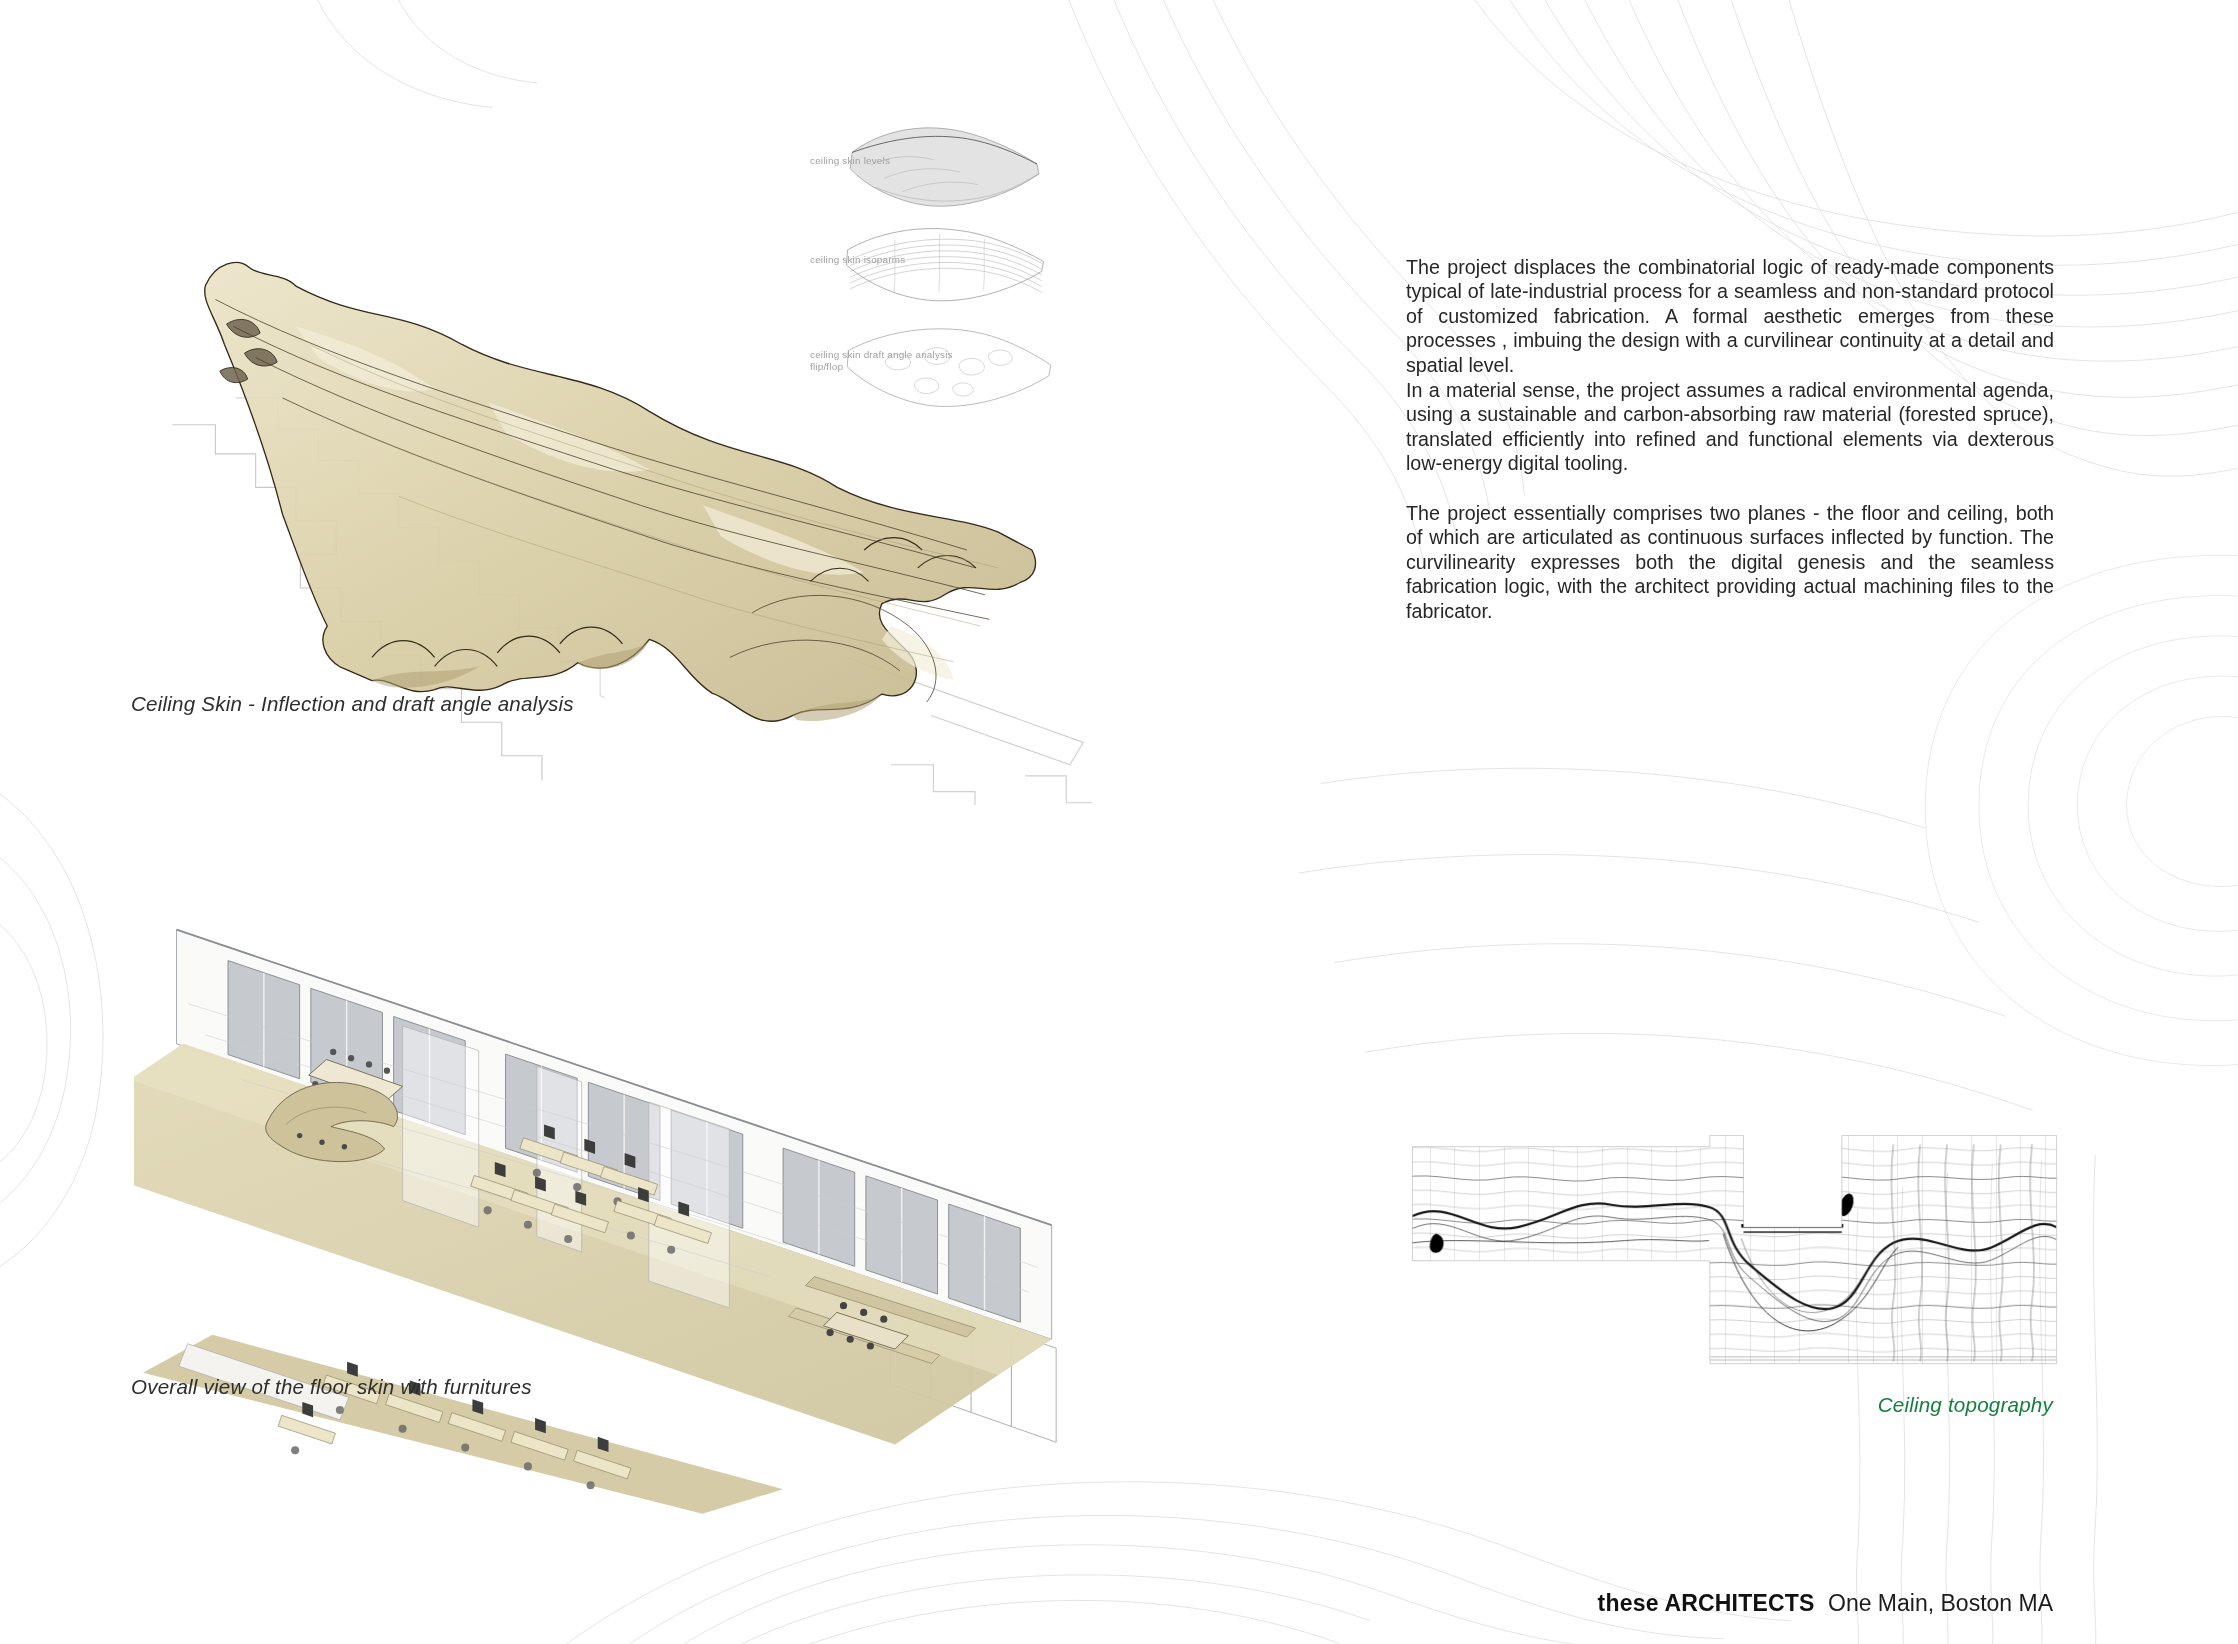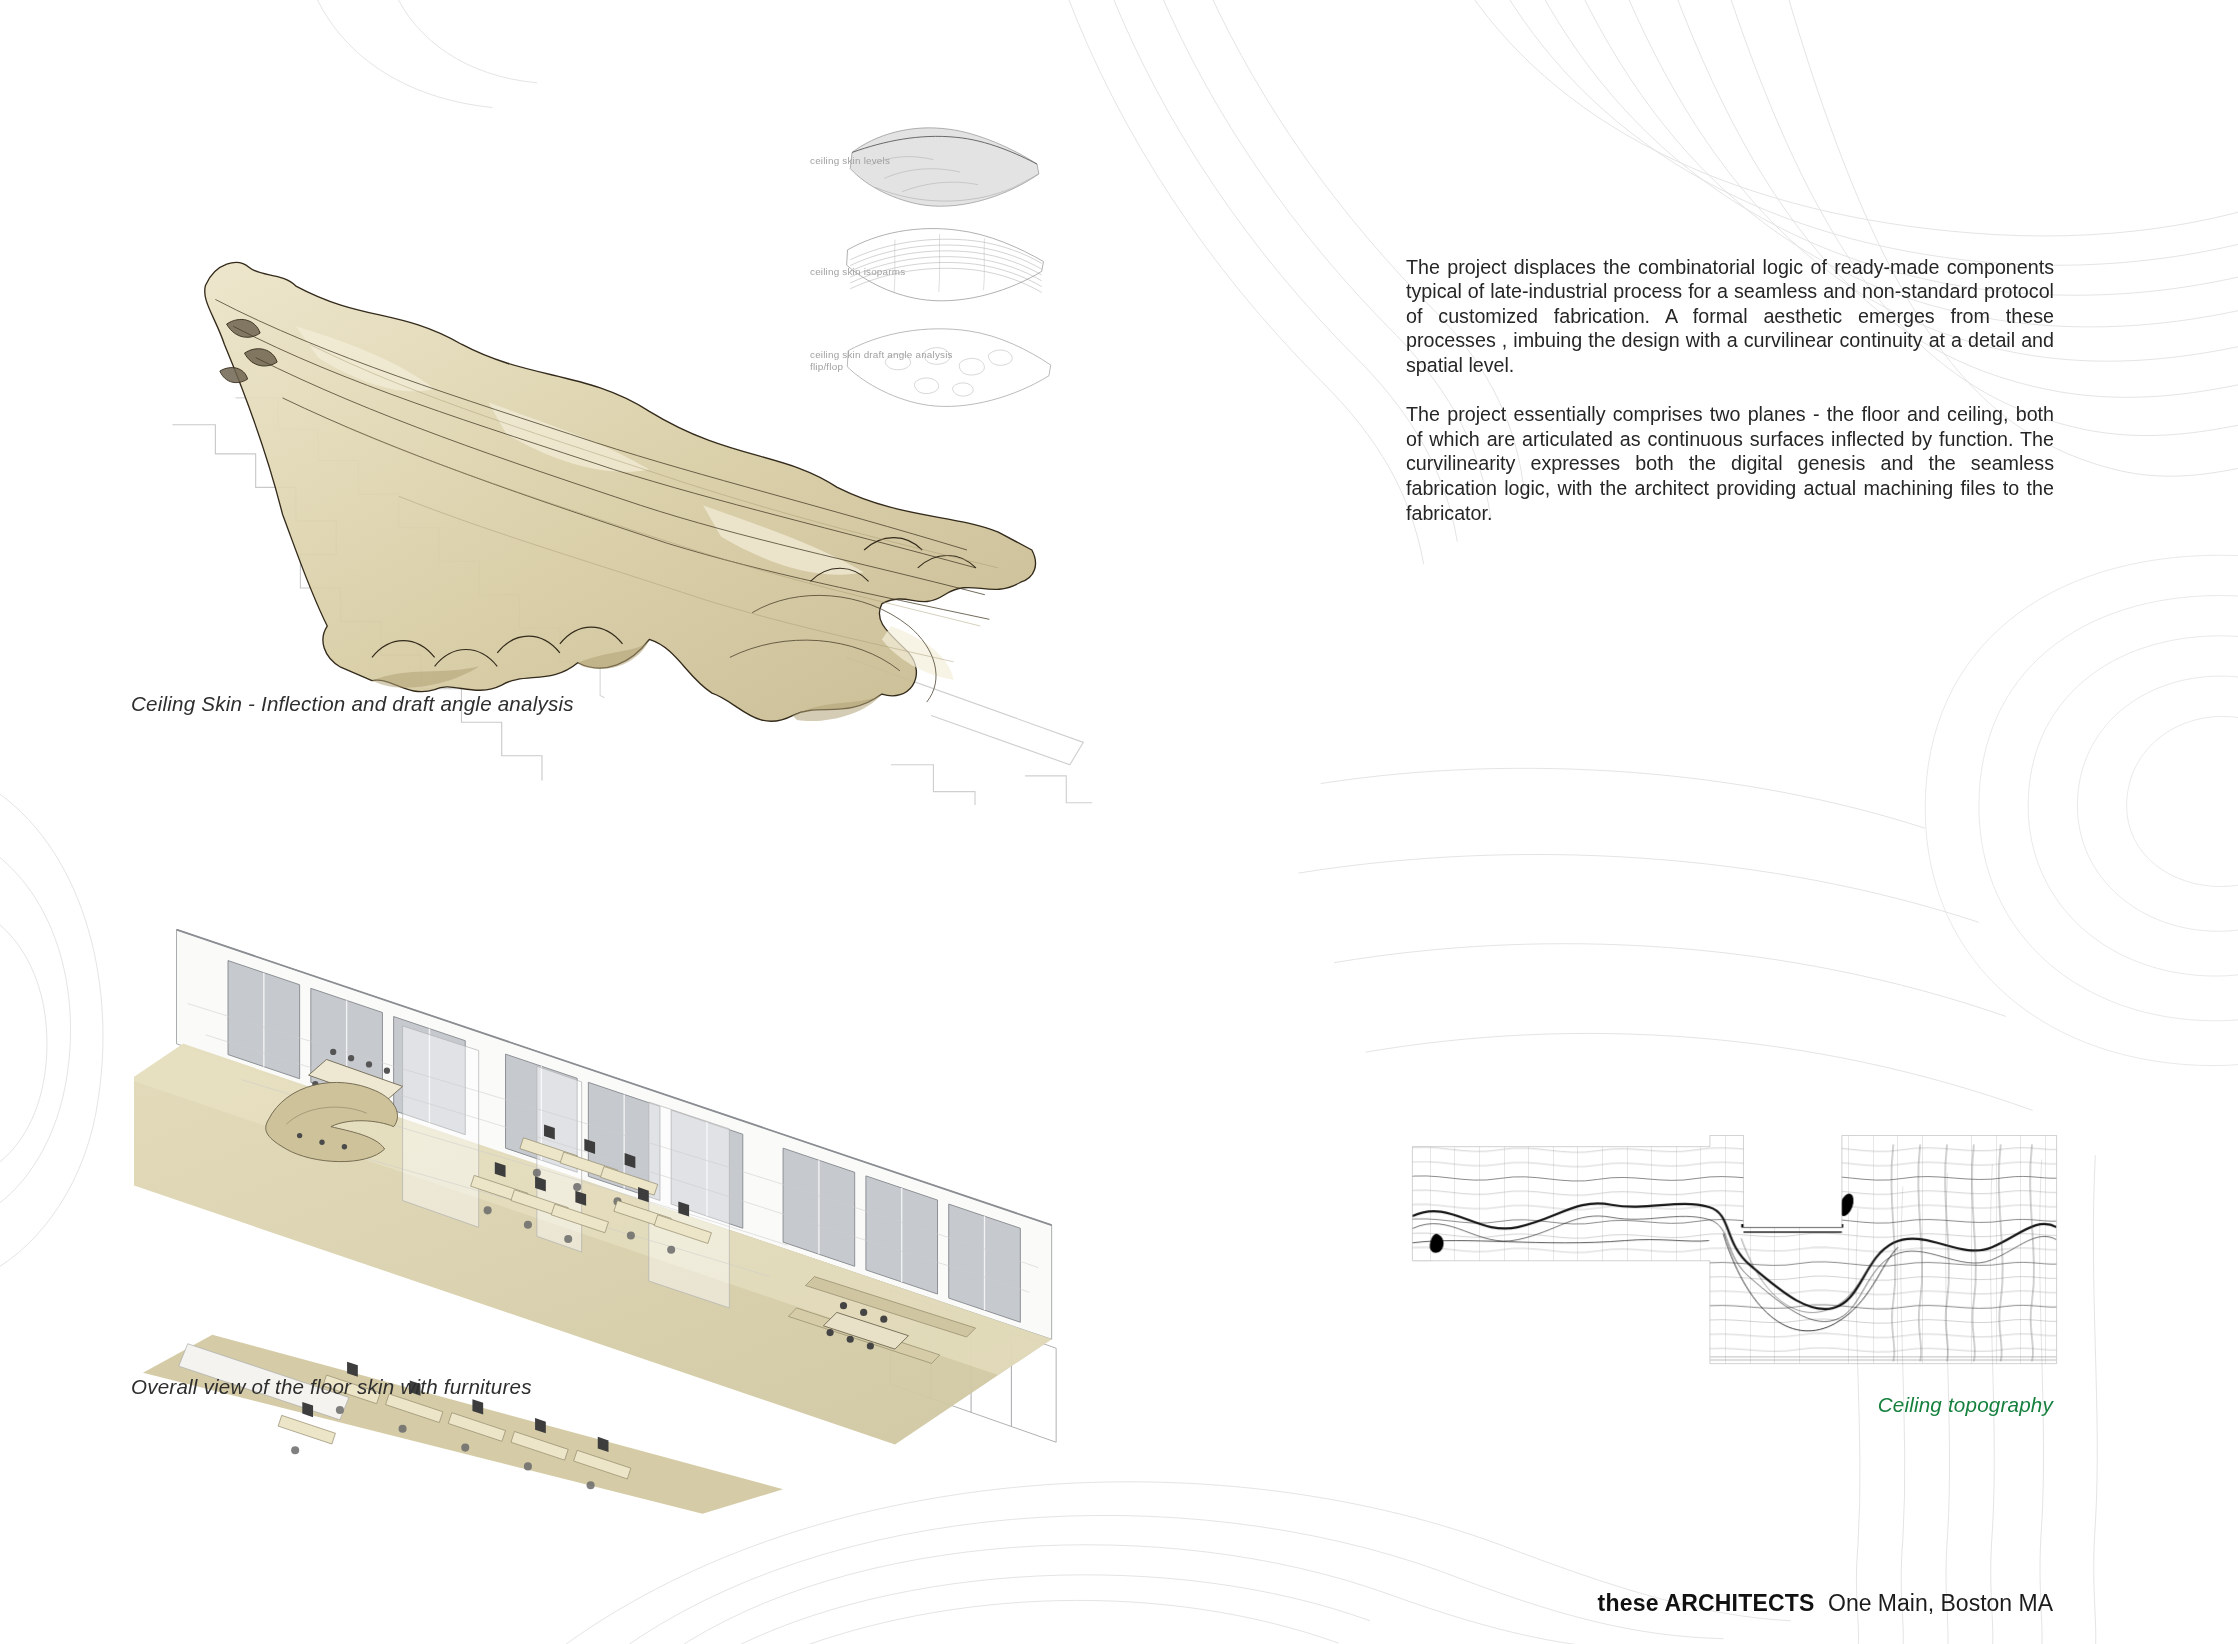--- a/index.html
+++ b/index.html
@@ -225,21 +225,21 @@
         <use href="#isoLine" transform="translate(0,52)"></use>
         <use href="#isoLine" transform="translate(0,65)"></use>
       </g>
       <g stroke="#b5b5b5" stroke-width="1" fill="none">
         <path d="M120,55 C118,95 122,135 118,175"></path>
         <path d="M220,42 C218,85 222,130 218,172"></path>
         <path d="M320,52 C318,92 322,132 318,168"></path>
       </g>
     </svg>
   </div>
-  <div class="thumb-label" style="left:810px;top:266px">ceiling skin isoparms</div>
+  <div class="thumb-label" style="left:810px;top:254px">ceiling skin isoparms</div>
 
   <div class="abs" style="left:841px;top:313px">
     <svg width="216" height="121" viewBox="0 0 482 270">
       <path d="M16,84 C90,44 190,26 285,40 C355,50 420,84 468,116 L464,140 C390,186 285,218 195,206 C125,196 55,160 14,120 Z" fill="none" stroke="#9a9a9a" stroke-width="1.5"></path>
       <g stroke="#a8a8a8" stroke-width="1" fill="none">
         <path d="M100,105 C115,85 150,88 155,108 C158,125 125,132 108,122 C100,117 97,110 100,105 Z"></path>
         <path d="M185,88 C205,70 240,76 243,96 C245,112 212,120 195,110 C187,104 182,94 185,88 Z"></path>
         <path d="M265,112 C282,94 318,100 320,120 C322,136 290,144 273,134 C265,128 262,118 265,112 Z"></path>
         <path d="M330,92 C348,76 380,82 382,100 C384,114 355,122 340,113 C332,108 327,98 330,92 Z"></path>
         <path d="M165,155 C182,138 215,144 218,162 C220,177 190,185 174,176 C166,170 162,161 165,155 Z"></path>
@@ -373,20 +373,21 @@
       <use href="#desk" x="710" y="1174"></use>
     <use href="#desk" x="850" y="1216"></use>
       <use href="#desk" x="990" y="1258"></use>
       <use href="#desk" x="330" y="1180"></use>
   </svg>
 
   <div class="fig-caption cap-floor">Overall view of the floor skin with furnitures</div>
 
   <div class="text-col">
     <p class="para spaced">The project displaces the combinatorial logic of ready-made components typical of late-industrial process for a seamless and non-standard protocol of customized fabrication. A formal aesthetic emerges from these processes , imbuing the design with a curvilinear continuity at a detail and spatial level.</p>
+    <p class="para">In a material sense, the project assumes a radical environmental agenda, using a sustainable and carbon-absorbing raw material (forested spruce), translated efficiently into refined and functional elements via dexterous low-energy digital tooling.</p>
     <p class="para spaced">The project essentially comprises two planes - the floor and ceiling, both of which are articulated as continuous surfaces inflected by function. The curvilinearity expresses both the digital genesis and the seamless fabrication logic, with the architect providing actual machining files to the fabricator.</p>
   </div>
 
   <svg class="abs" style="left:1410px;top:1131px" width="649" height="255" viewBox="0 0 1450 570">
     <defs>
       <clipPath id="topoClip">
         <path d="M5,35 L670,35 L670,10 L745,10 L745,215 L965,215 L965,10 L1445,10 L1445,520 L670,520 L670,290 L5,290 Z"></path>
       </clipPath>
       <path id="topoWave" d="M-20,0 C60,-14 120,16 200,2 C280,-12 340,18 420,4 C500,-10 560,16 640,2 C720,-12 790,14 870,0 C950,-14 1020,16 1100,2 C1180,-12 1250,14 1330,0 C1390,-8 1420,6 1460,0" fill="none"></path>
       <path id="topoV" d="M0,-10 V580" fill="none"></path>

